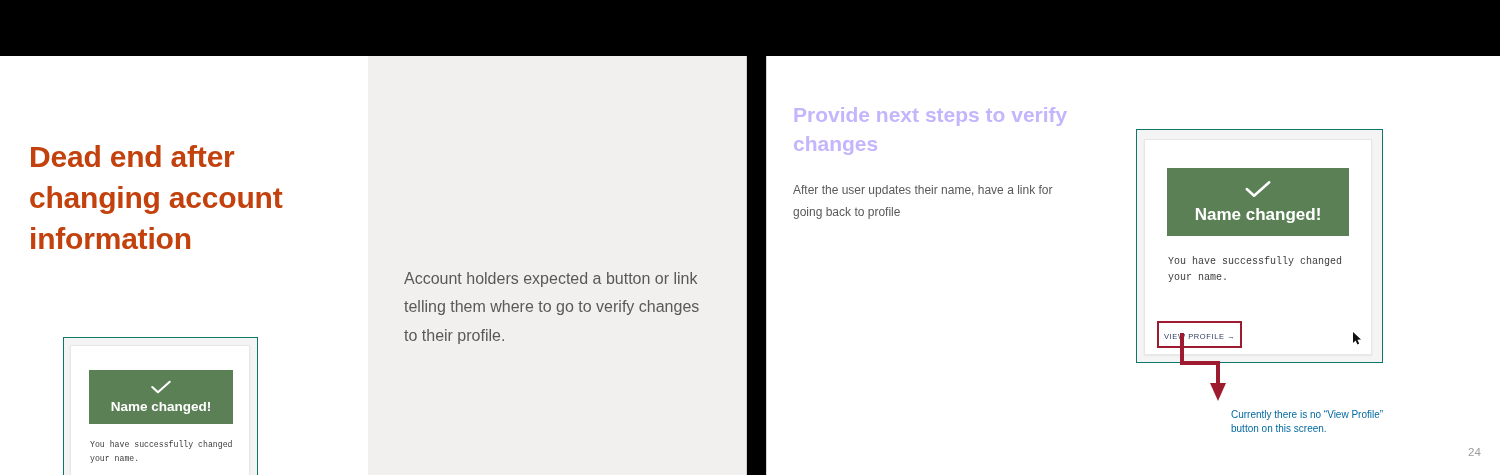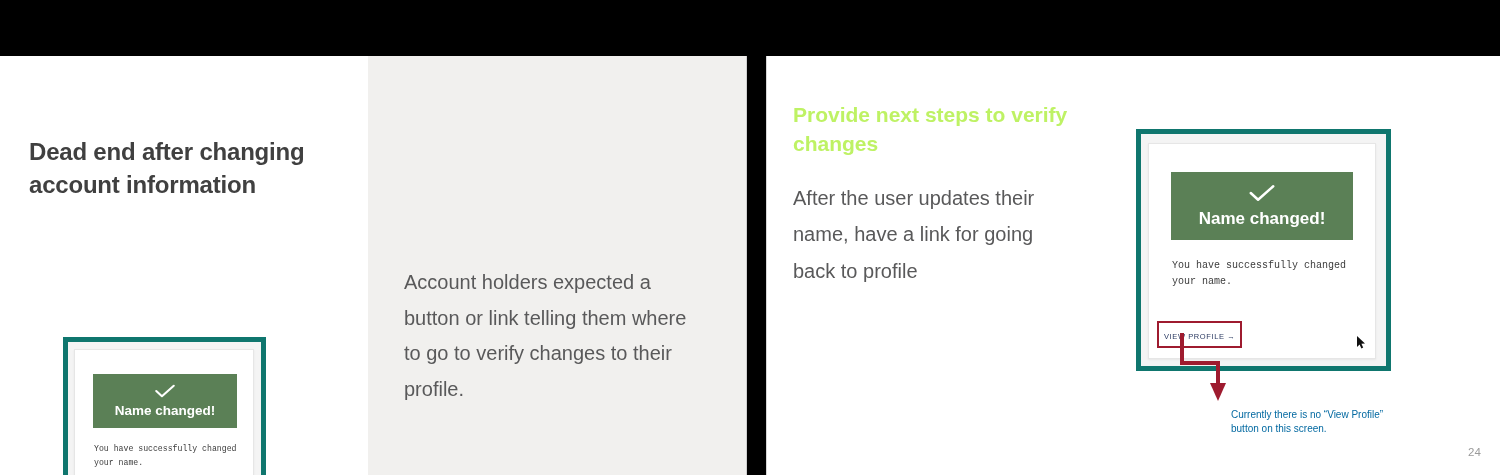--- a/index.html
+++ b/index.html
@@ -16,34 +16,34 @@
   #slide-left{left:0;width:746px;border-right:1px solid #cfcfcf;}
   #slide-right{left:766px;width:733px;border-left:1px solid #d6d6d6;border-right:1px solid #b9b9b9;}
 
   
   .gray-panel{
     position:absolute;left:368px;top:0;width:378px;height:419px;
     background:#f1f0ee;
   }
   .left-title{
     position:absolute;left:29px;top:80px;width:330px;
-    font-size:24px;font-weight:bold;color:#404040;
+    font-size:30px;font-weight:bold;color:#c2410c;
     line-height:1.37;letter-spacing:-0.2px;
   }
   .panel-body{
     position:absolute;left:404px;top:209px;width:300px;
-    font-size:20px;color:#59595a;line-height:1.78;
+    font-size:16px;color:#59595a;line-height:1.78;
   }
   .page-num{
     position:absolute;font-size:11.5px;color:#8a8a8a;
   }
   #page-num-right{left:1468px;top:446px;color:#9a9a9a;}
 
   
-  .mockup{position:absolute;background:#f4f4f4;border:5px solid #0f766e;}
+  .mockup{position:absolute;background:#f4f4f4;border:1px solid #0f766e;}
   .mockup-inner{
     position:absolute;background:#ffffff;border:1px solid #e6e6e6;
     box-shadow:0 1px 2px rgba(0,0,0,0.06);
   }
   .green-card{
     background:#5b8056;color:#fff;text-align:center;
     display:flex;flex-direction:column;align-items:center;justify-content:center;
     position:absolute;
   }
   .check{display:block;}
@@ -64,25 +64,25 @@
   #mockup-right .green-card{left:22px;top:28px;width:182px;height:68px;}
   #mockup-right .gc-check{width:28px;height:18px;margin-bottom:7px;}
   #mockup-right .gc-label{font-size:17px;}
   #mockup-right .mock-text{left:23px;top:114px;width:190px;font-size:10px;line-height:1.62;}
 
   .cursor{position:absolute;width:9px;height:13px;}
 
   
   .right-title{
     position:absolute;left:793px;top:101px;width:290px;
-    font-size:21px;font-weight:bold;color:#bef264;line-height:1.38;
+    font-size:21px;font-weight:bold;color:#c4b5fd;line-height:1.38;
   }
   .right-body{
     position:absolute;left:793px;top:180px;width:270px;
-    font-size:20px;color:#59595a;line-height:1.82;
+    font-size:12px;color:#59595a;line-height:1.82;
   }
 
   
   .view-profile-wrap{position:absolute;left:1157px;top:321px;}
   .view-profile-box{
     border:2px solid #9e1b2f;background:#ffffff;
     padding:2px 5px 3px 5px;display:inline-block;
   }
   .view-profile-link{
     font-size:7.5px;color:#2b3a62;letter-spacing:0.6px;white-space:nowrap;

